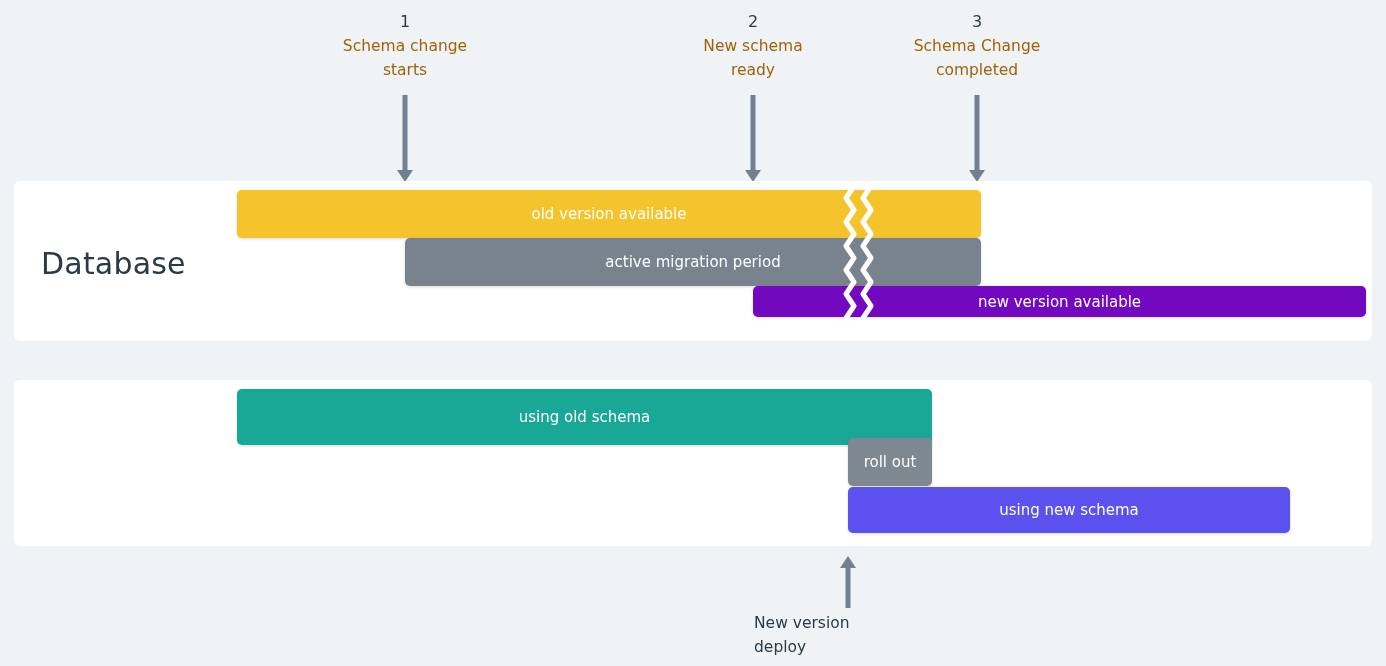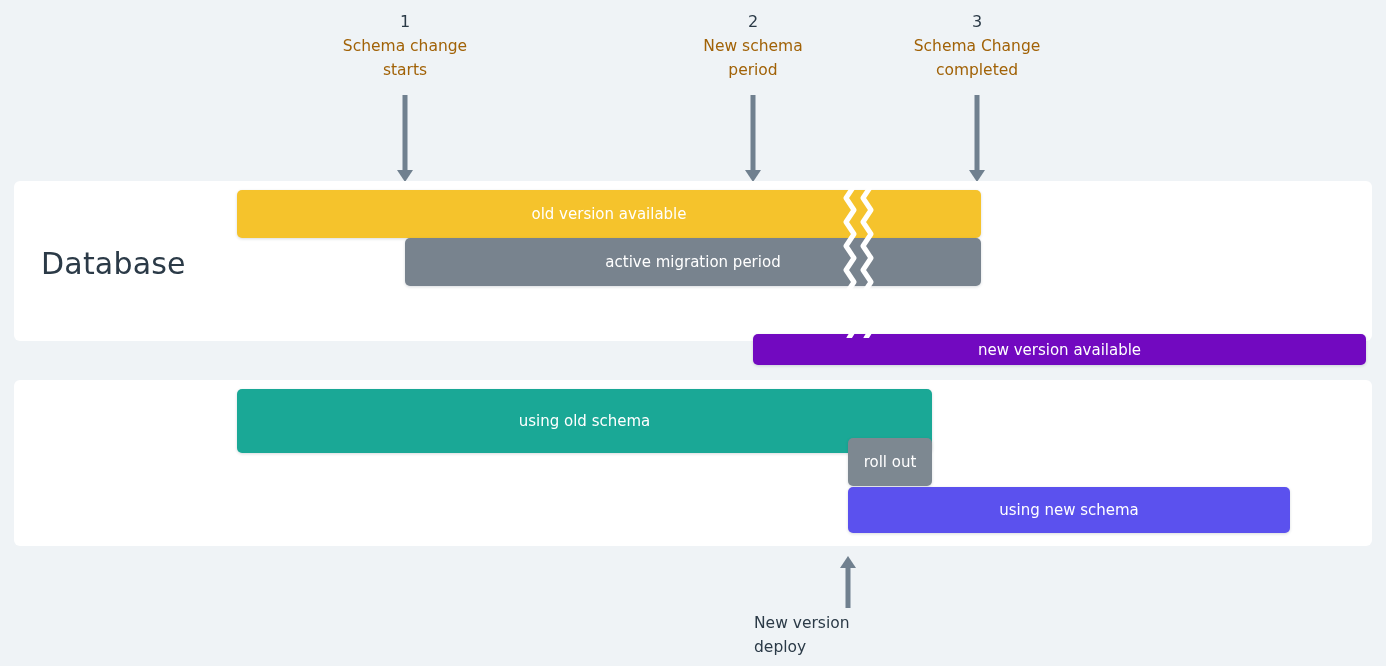--- a/index.html
+++ b/index.html
@@ -82,21 +82,21 @@
 starts</div>
   </div>
   <div class="arrow-down" style="left:393px; top:95px; width:24px; height:87px;">
     <div class="shaft" style="height:76px;"></div>
     <div class="head" style="top:75px;"></div>
   </div>
 
   <div class="marker" style="left:659px; top:10px; width:188px;">
     <div class="num">2</div>
     <div class="cap">New schema
-period</div>
+ready</div>
   </div>
   <div class="arrow-down" style="left:741px; top:95px; width:24px; height:87px;">
     <div class="shaft" style="height:76px;"></div>
     <div class="head" style="top:75px;"></div>
   </div>
 
   <div class="marker" style="left:883px; top:10px; width:188px;">
     <div class="num">3</div>
     <div class="cap">Schema Change
 completed</div>
@@ -111,33 +111,33 @@
   <div class="lane-label" style="left:33px; top:246px;margin-left:8px;">Database</div>
 
   <div class="bar" style="left:237px; top:190px; width:744px; height:48px; background:#f5c32c;">
     <span class="bar-text">old version available</span>
   </div>
 
   <div class="bar" style="left:405px; top:238px; width:576px; height:48px; background:#78838e;">
     <span class="bar-text">active migration period</span>
   </div>
 
-  <div class="bar" style="left:753px; top:286px; width:613px; height:31px; background:#7209c0;margin-top:48px;">
+  <div class="bar" style="left:753px; top:286px; width:613px; height:31px; background:#7209c0;">
     <span class="bar-text">new version available</span>
   </div>
 
   <svg class="break-svg" style="left:842px; top:186px;" width="40" height="152" viewBox="0 0 40 152">
     <polyline points="12,0 4,12 12,24 4,36 12,48 4,60 12,72 4,84 12,96 4,108 12,120 4,132 12,144 7,152" fill="none" stroke="#ffffff" stroke-width="5" stroke-linecap="round" stroke-linejoin="round"></polyline>
     <polyline points="29,0 21,12 29,24 21,36 29,48 21,60 29,72 21,84 29,96 21,108 29,120 21,132 29,144 24,152" fill="none" stroke="#ffffff" stroke-width="5" stroke-linecap="round" stroke-linejoin="round"></polyline>
   </svg>
 
   <div class="panel" style="left:14px; top:380px; width:1358px; height:166px;"></div>
 
 
-  <div class="bar" style="left:237px; top:389px; width:695px; height:64px; background:#1aa896;">
+  <div class="bar" style="left:237px; top:389px; width:695px; height:56px; background:#1aa896;">
     <span class="bar-text">using old schema</span>
   </div>
 
   <div class="bar" style="left:848px; top:438px; width:84px; height:48px; background:#7d8891;">
     <span class="bar-text">roll out</span>
   </div>
 
   <div class="bar" style="left:848px; top:487px; width:442px; height:46px; background:#5b51ee;">
     <span class="bar-text">using new schema</span>
   </div>

